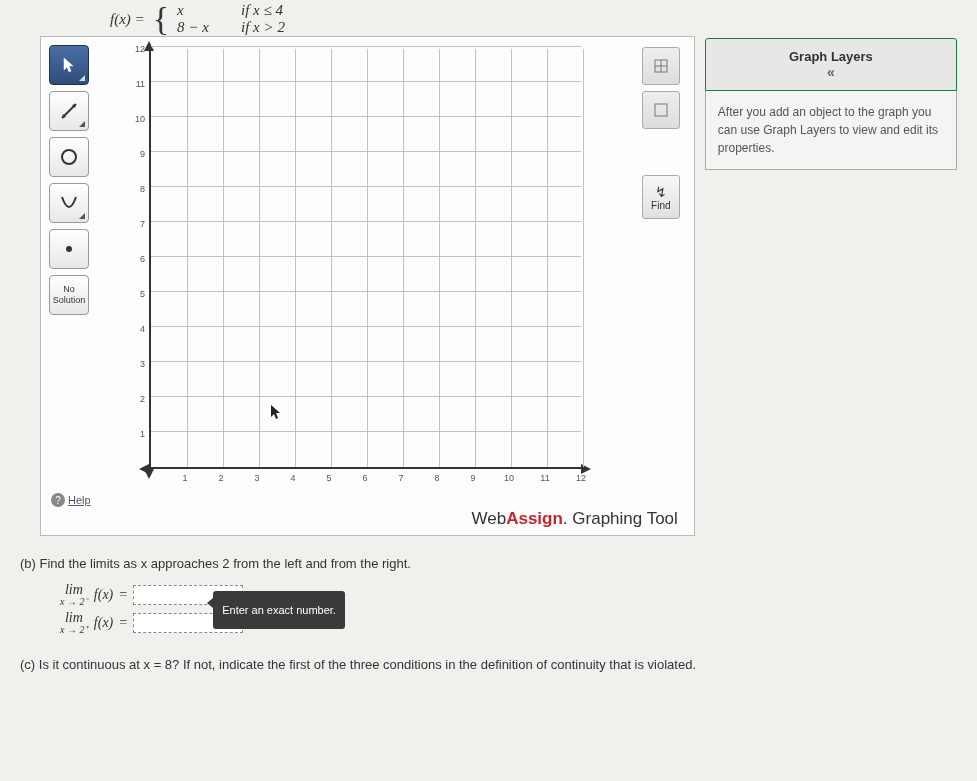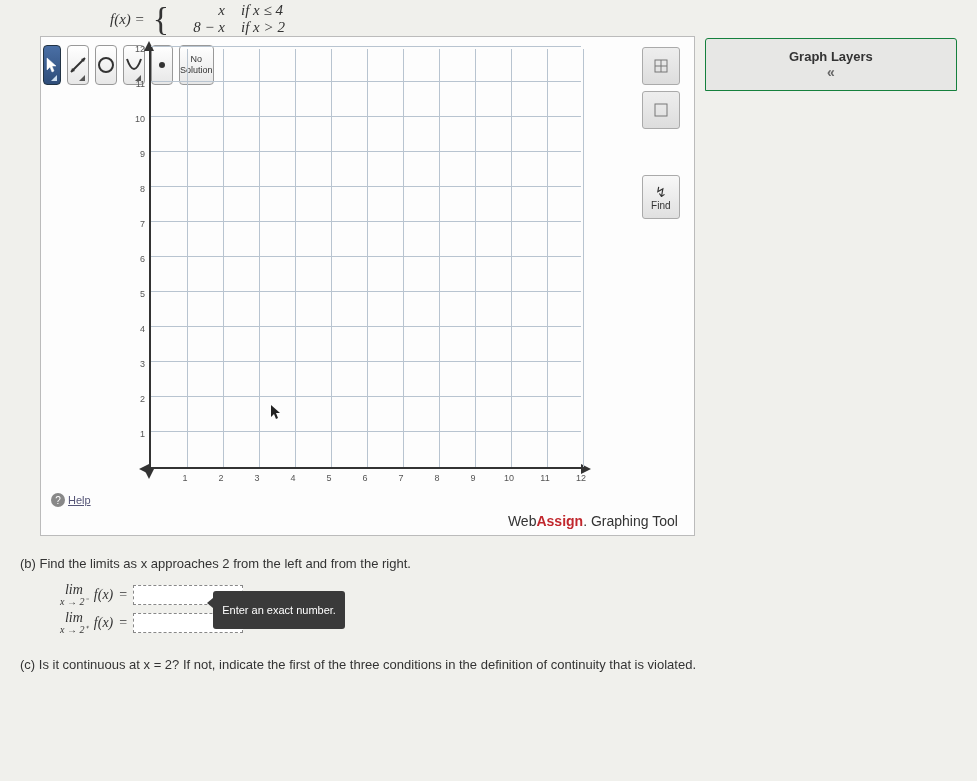--- a/index.html
+++ b/index.html
@@ -15,21 +15,20 @@
 .page { padding: 0 20px; }
 .math-def {
   font-family: 'Times New Roman', serif;
   font-style: italic;
   font-size: 15px;
   padding-left: 90px;
   padding-top: 2px;
   display: flex;
   align-items: center;
   gap: 8px;
-  text-align: right;
 }
 .brace {
   font-size: 34px;
   font-style: normal;
   line-height: 30px;
   font-family: serif;
 }
 .cases { display: inline-block; }
 .cases .row { display: flex; gap: 16px; }
 .cases .col1 { width: 48px; }
@@ -43,25 +42,25 @@
 .graph-panel {
   background: #fdfdfd;
   border: 1px solid #bbb;
   width: 670px;
   height: 500px;
   position: relative;
   margin-left: 20px;
 }
 .toolbar {
   position: absolute;
-  left: 2px;
+  left: 8px;
   top: 8px;
   width: 48px;
   display: flex;
-  flex-direction: row;
+  flex-direction: column;
   gap: 6px;
 }
 .tool-btn {
   width: 40px;
   height: 40px;
   background: linear-gradient(#fff,#e7e7e7);
   border: 1px solid #999;
   border-radius: 4px;
   display: flex;
   align-items: center;
@@ -173,21 +172,21 @@
   border-radius: 3px;
   display:flex;flex-direction:column;align-items:center;justify-content:center;
   font-size: 10px;
   margin-top: 40px;
   cursor:pointer;
 }
 .footer-txt {
   position: absolute;
   right: 16px;
   bottom: 6px;
-  font-size: 14px;
+  font-size: 17px;
 }
 .footer-txt .wa1 { color: #333; }
 .footer-txt .wa2 { color: #c1272d; font-weight: bold; }
 .layers-panel {
   width: 258px;
   margin-top: 2px;
 }
 .layers-header {
   background: #e7e7e5;
   border: 1px solid #15803d;
@@ -392,20 +391,21 @@
     <div class="footer-txt">
       <span class="wa1">Web</span><span class="wa2">Assign</span><span>. Graphing Tool</span>
     </div>
   </div>
 
   <div class="layers-panel">
     <div class="layers-header">
       <span>Graph Layers</span>
       <span class="collapse-ic">«</span>
     </div>
+    <div class="layers-body">After you add an object to the graph you can use Graph Layers to view and edit its properties.</div>
   </div>
 </div>
 
 <div class="part-label" style="margin-top:20px">(b)  Find the limits as x approaches 2 from the left and from the right.</div>
 
 <div style="display:flex;align-items:flex-end">
   <div>
     <div class="answer-row">
       <span class="lim-block">
         <div class="lim-top">lim</div>
@@ -421,15 +421,15 @@
         <div class="lim-bot">x → 2⁺</div>
       </span>
       <span>f(x)</span>
       <span style="font-style:normal">=</span>
       <input class="ans-input" style="">
     </div>
   </div>
   <div class="tooltip" style="align-self:center">Enter an exact number.</div>
 </div>
 
-<div class="cont-q">(c)  Is it continuous at x = 2? If not, indicate the first of the three conditions in the definition of continuity that is violated.</div>
+<div class="cont-q">(c)  Is it continuous at x = 8? If not, indicate the first of the three conditions in the definition of continuity that is violated.</div>
 
 </div>
 
 </body></html>

